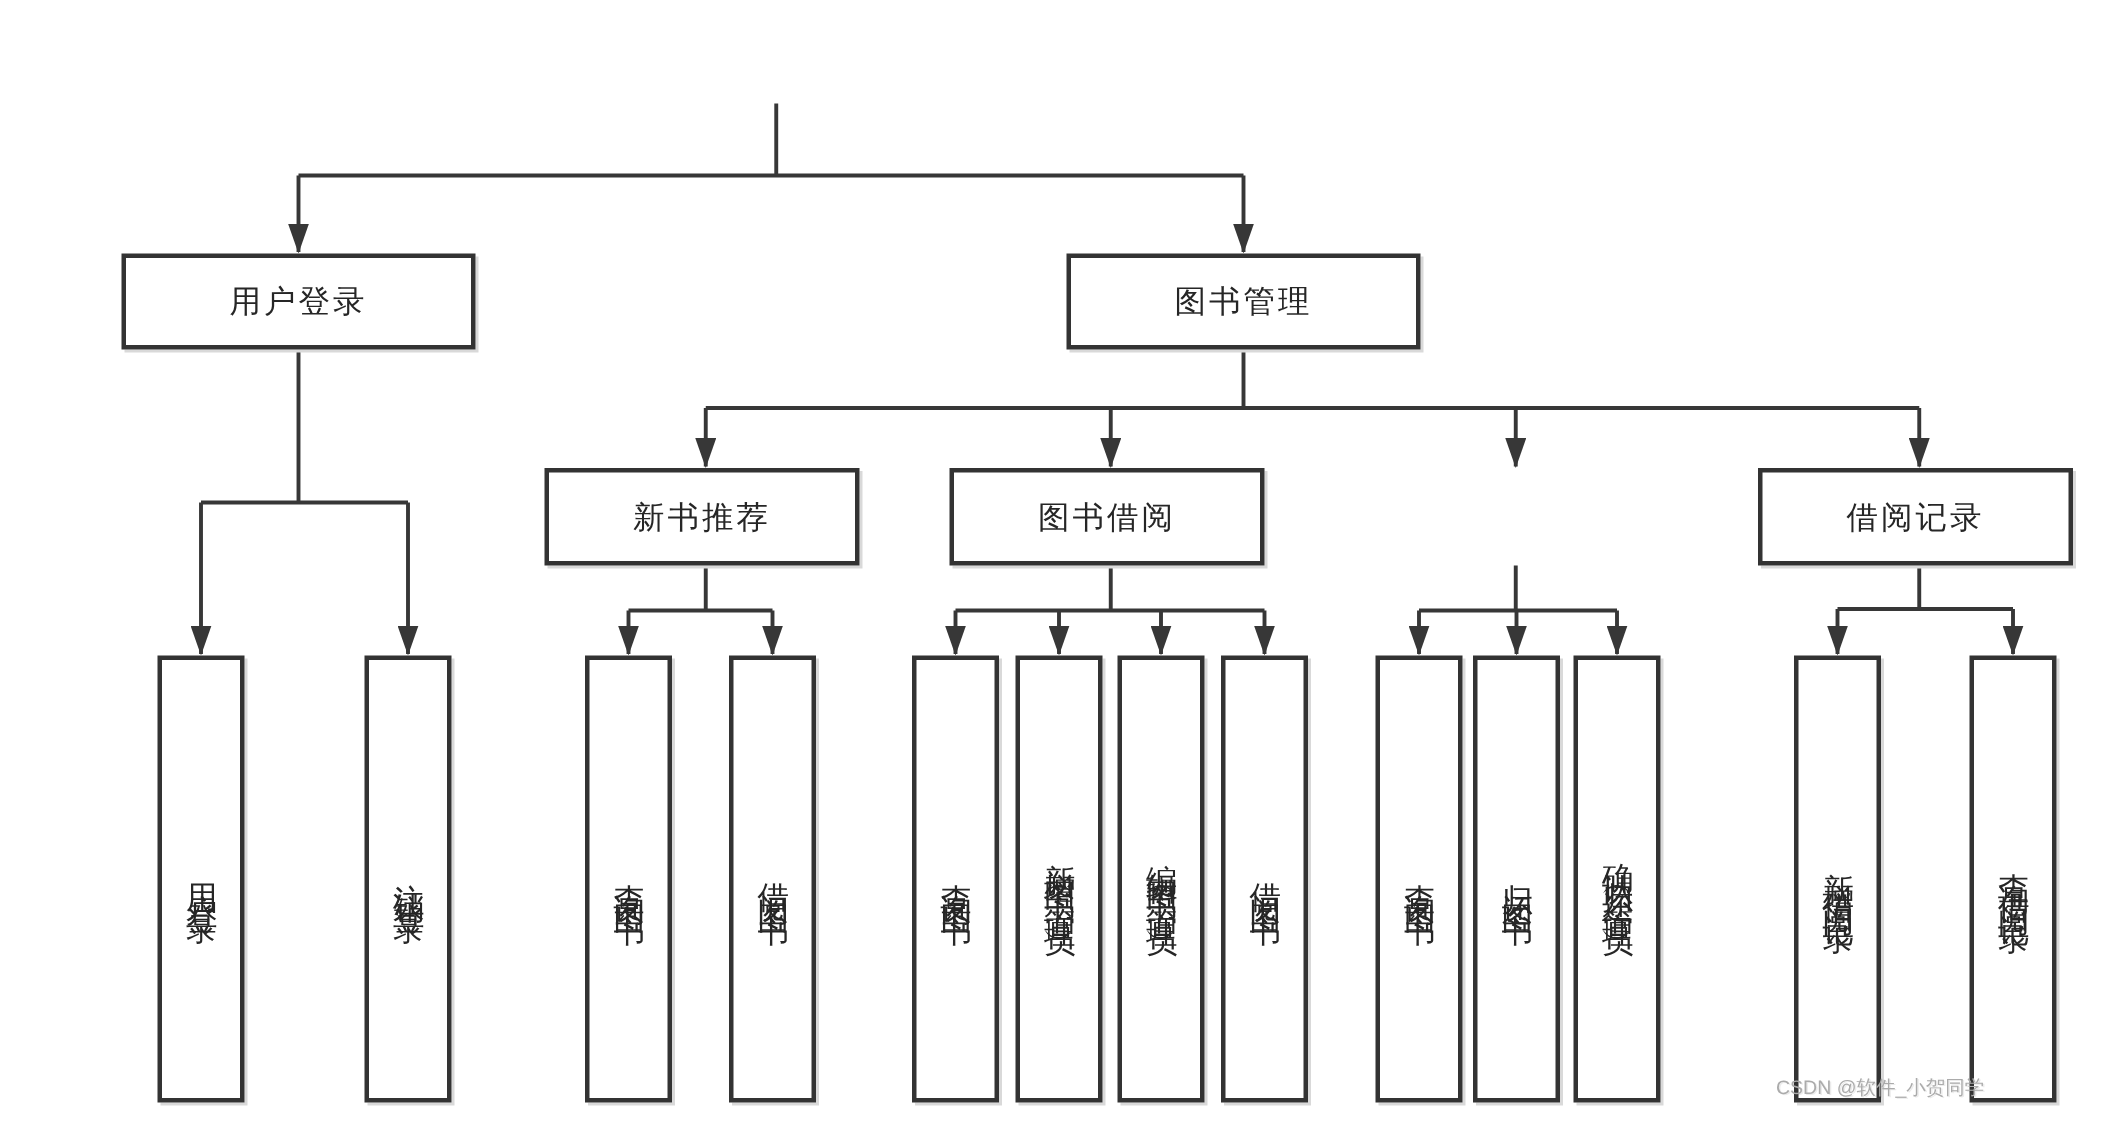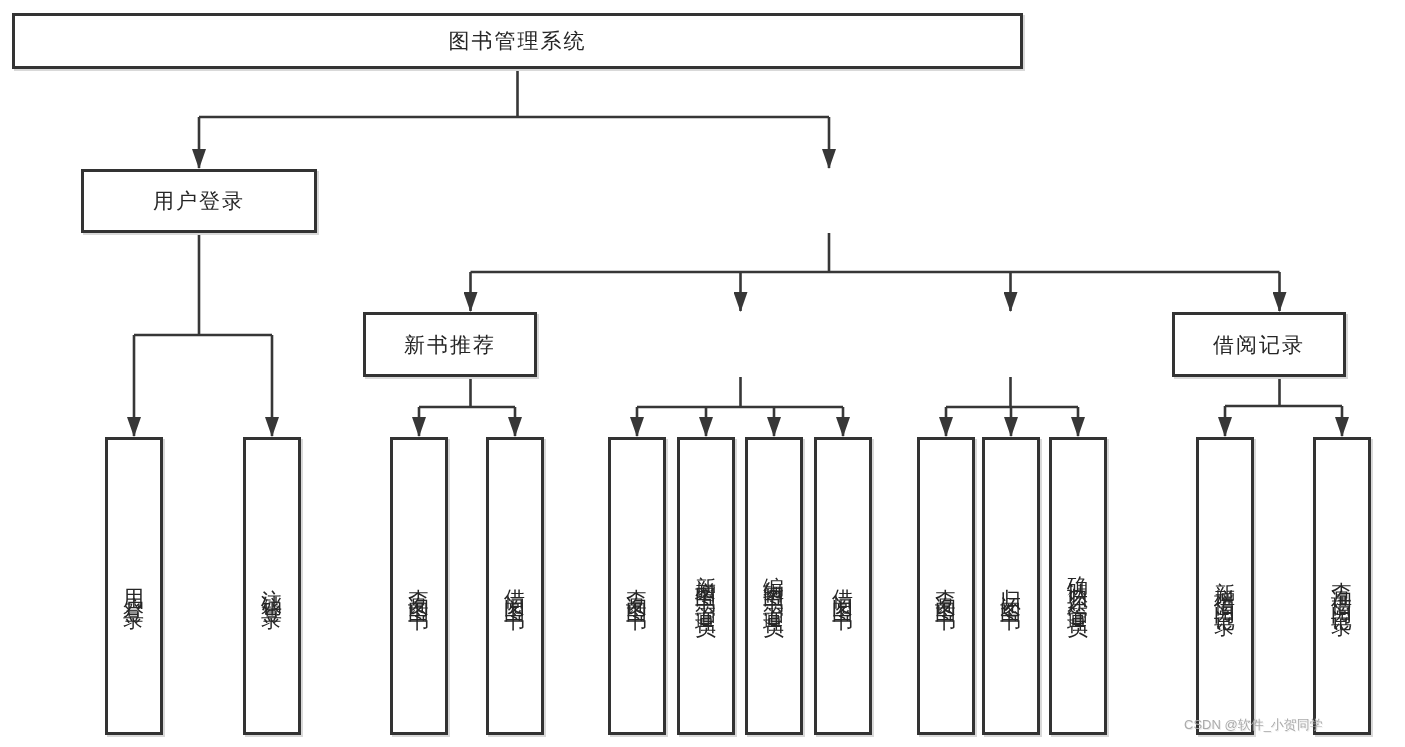--- a/index.html
+++ b/index.html
@@ -45,21 +45,21 @@
   }
   .node .label {
     color: var(--text);
     font-size: 21px;
     letter-spacing: 2px;
     white-space: nowrap;
   }
 
   .root-node   { left: 12px;  top: 13px;  width: 1011px; height: 56px; }
   .l2-node     { top: 169px;  width: 236px; height: 64px; }
-  .l3-node     { top: 312px;  width: 174px; height: 65px; }
+  .l3-node     { top: 312px;  width: 210px; height: 65px; }
   .leaf-node   { top: 437px;  width: 58px;  height: 298px; }
 
   .leaf-node .label {
     writing-mode: vertical-lr;
     text-orientation: mixed;
     font-size: 21px;
     line-height: 1;
     letter-spacing: 7px;
     white-space: nowrap;
   }
@@ -112,30 +112,33 @@
       <path d="M774 407 V436" marker-end="url(#arrow)"></path>
       <path d="M843 407 V436" marker-end="url(#arrow)"></path>
       <path d="M946 407 V436" marker-end="url(#arrow)"></path>
       <path d="M1011 407 V436" marker-end="url(#arrow)"></path>
       <path d="M1078 407 V436" marker-end="url(#arrow)"></path>
       <path d="M1225 406 V436" marker-end="url(#arrow)"></path>
       <path d="M1342 406 V436" marker-end="url(#arrow)"></path>
     </g>
   </svg>
 
-  <div class="node root-node">
-    <span class="label">图书管理系统</span>
-  </div>
 
   <div class="node l2-node" style="left:81px;">
     <span class="label">用户登录</span>
   </div>
+  <div class="node l2-node" style="left:711px;">
+    <span class="label">图书管理</span>
+  </div>
 
   <div class="node l3-node" style="left:363px;">
     <span class="label">新书推荐</span>
+  </div>
+  <div class="node l3-node" style="left:633px;">
+    <span class="label">图书借阅</span>
   </div>
   <div class="node l3-node" style="left:1172px;">
     <span class="label">借阅记录</span>
   </div>
 
   <div class="node leaf-node" style="left:105px;">
     <span class="label">用户登录</span>
   </div>
   <div class="node leaf-node" style="left:243px;">
     <span class="label">注销登录</span>

